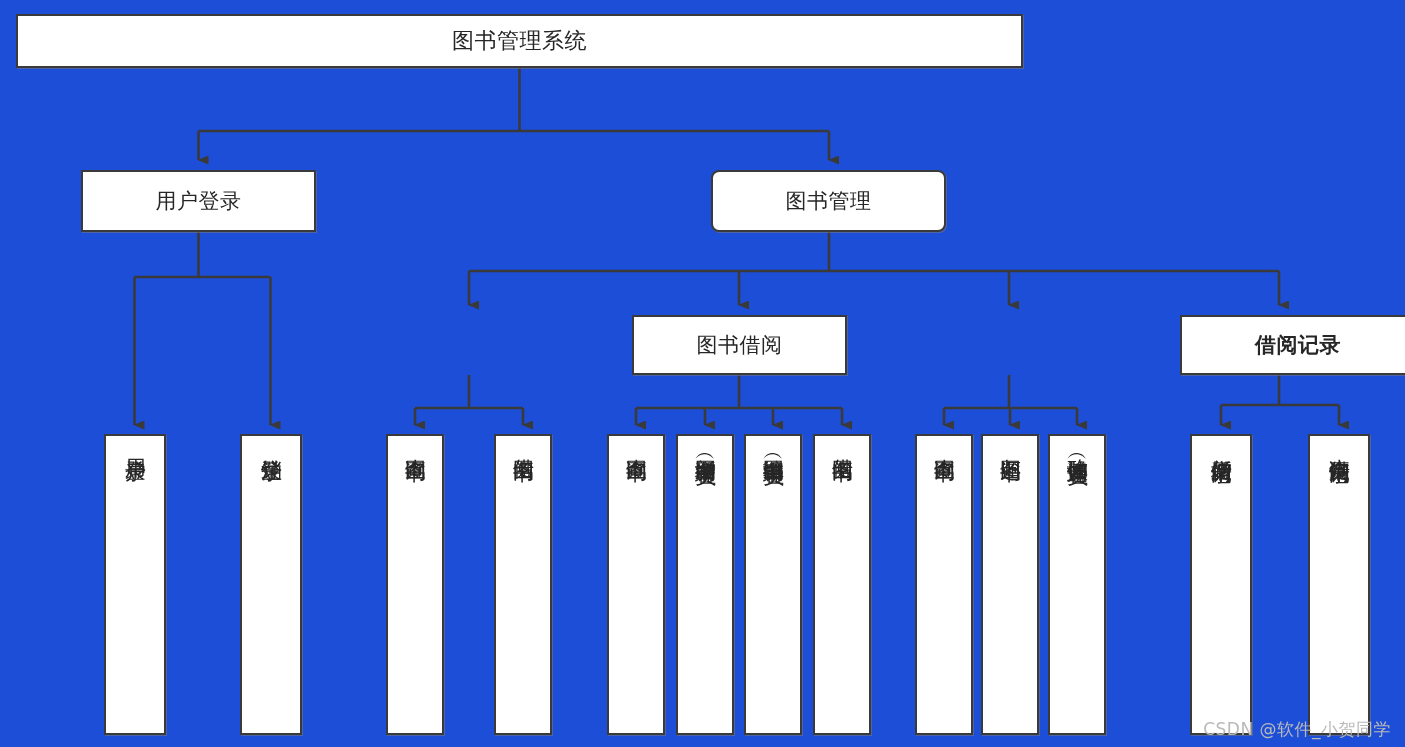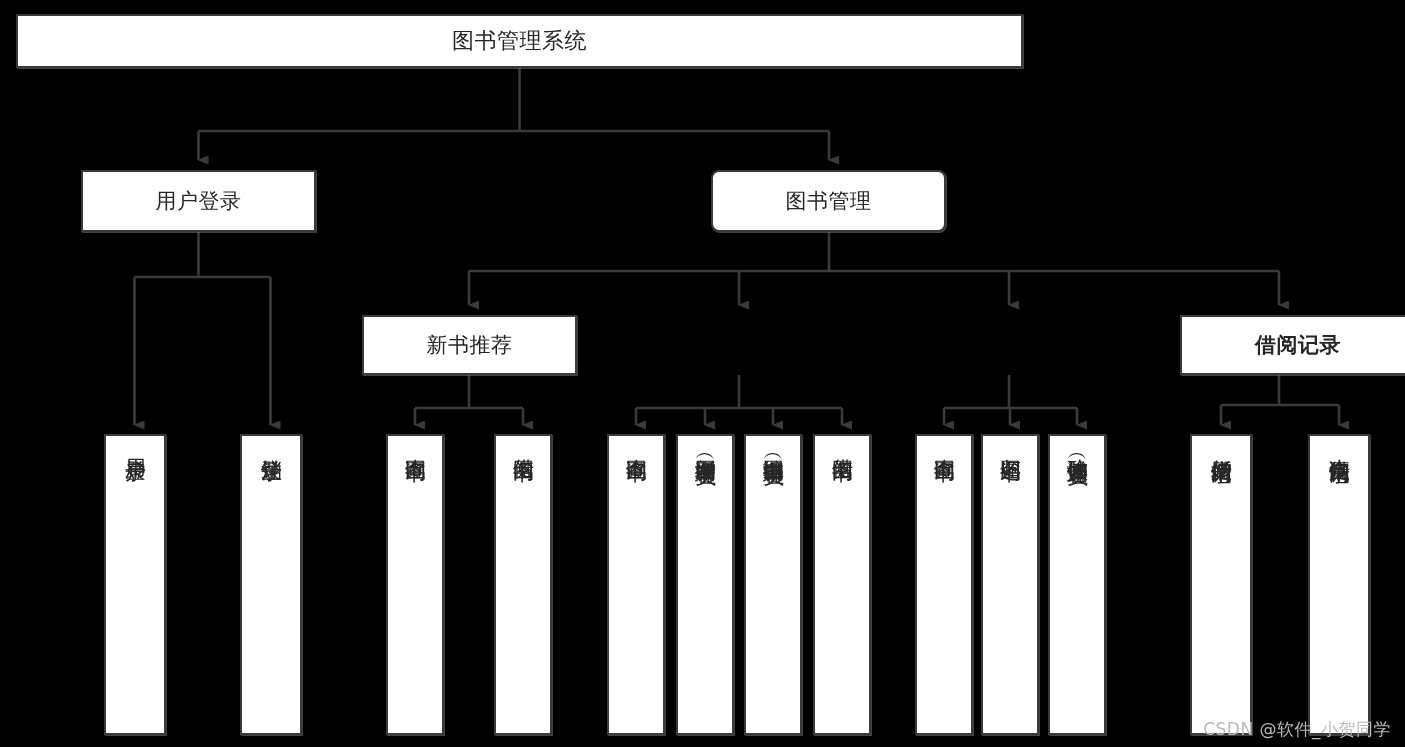--- a/index.html
+++ b/index.html
@@ -8,21 +8,21 @@
     padding: 0;
     background: #ffffff;
   }
   body {
     font-family: "DejaVu Sans", "Liberation Sans", sans-serif;
   }
   #diagram-root {
     position: relative;
     width: 1405px;
     height: 747px;
-    background: #000000;
+    background: #1d4ed8;
     overflow: hidden;
   }
   #edges-layer {
     position: absolute;
     left: 0;
     top: 0;
     width: 1405px;
     height: 747px;
     pointer-events: none;
   }
@@ -132,22 +132,22 @@
     <span class="node-label">图书管理系统</span>
   </div>
 
   <div class="node horizontal" style="left:81px; top:170px; width:235px; height:62px;">
     <span class="node-label">用户登录</span>
   </div>
   <div class="node horizontal" style="left:711px; top:170px; width:235px; height:62px;border-radius:8px;">
     <span class="node-label">图书管理</span>
   </div>
 
-  <div class="node horizontal" style="left:362px; top:315px; width:215px; height:60px;">
-    <span class="node-label">新书推荐</span>
+  <div class="node horizontal" style="left:632px; top:315px; width:215px; height:60px;">
+    <span class="node-label">图书借阅</span>
   </div>
   <div class="node horizontal" style="left:1180px; top:315px; width:236px; height:60px;font-weight:bold;">
     <span class="node-label">借阅记录</span>
   </div>
 
   <div class="node vertical" style="left:104px; top:434px; width:62px; height:301px;">
     <span class="node-label">用户登录</span>
   </div>
   <div class="node vertical" style="left:240px; top:434px; width:62px; height:301px;">
     <span class="node-label">注销登录</span>

